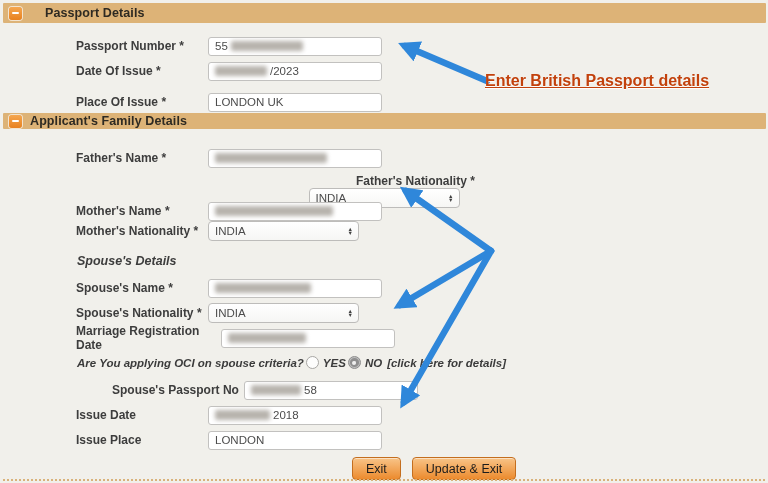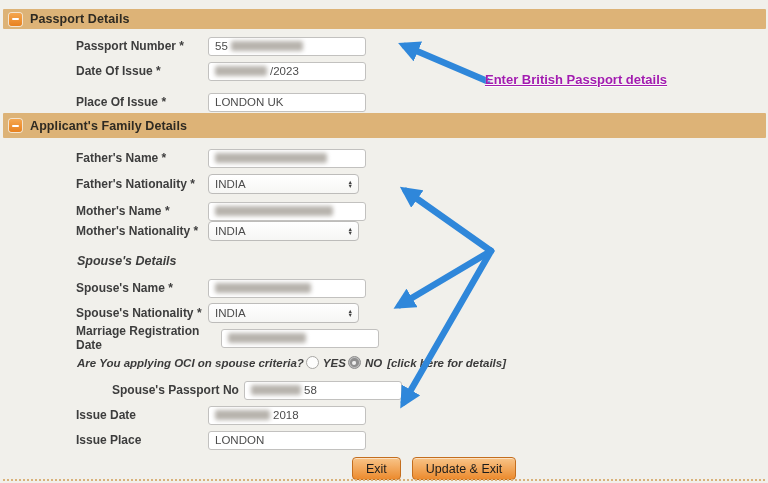--- a/index.html
+++ b/index.html
@@ -17,21 +17,21 @@
     margin-left:6px;width:13px;height:13px;border:none;padding:0;cursor:pointer;
     background:linear-gradient(#f5a750,#e8811f);border-radius:3px;
     box-shadow:0 0 0 1px rgba(255,255,255,.65);
     display:flex;align-items:center;justify-content:center;
   }
   .minus{display:block;width:7px;height:2px;background:#fff;border-radius:1px;}
   .sec-title{margin-left:8px;font-weight:bold;font-size:12.5px;color:#2e2a22;letter-spacing:.1px;}
   .row{position:absolute;left:0;width:768px;height:20px;display:flex;align-items:center;}
   .flabel{margin-left:76px;width:132px;font-weight:bold;font-size:12px;color:#3d3d3d;flex:none;}
   .tbox{
-    width:158px;height:19px;box-sizing:border-box;background:#fff;
+    width:174px;height:19px;box-sizing:border-box;background:#fff;
     border:1px solid #c2c1bf;border-radius:3px;display:flex;align-items:center;
     padding:0 6px;font-size:11.5px;color:#4c4c4c;flex:none;overflow:hidden;
   }
   .selectbox{
     width:151px;height:20px;box-sizing:border-box;background:linear-gradient(#ffffff,#f6f6f4);
     border:1px solid #bdbcba;border-radius:4px;display:flex;align-items:center;
     justify-content:space-between;padding:0 5px 0 6px;font-size:11.5px;color:#4c4c4c;flex:none;cursor:pointer;
   }
   .spinner{display:flex;flex-direction:column;align-items:center;line-height:4.5px;font-size:5.5px;color:#3f3f3f;}
   .mask{display:inline-block;height:10px;border-radius:2px;background:#b7b3ad;filter:blur(2px);margin:0 3px;flex:none;}
@@ -60,28 +60,28 @@
     background:linear-gradient(#f8c488,#ec8b2e);
     border:1px solid #c46e1e;border-radius:4px;
     font-family:"Liberation Sans","DejaVu Sans",sans-serif;
     font-size:12.5px;color:#1c1c1c;
     box-shadow:inset 0 1px 0 rgba(255,255,255,.5);
   }
   .bottom-dotted{position:absolute;left:3px;right:3px;top:479px;border-top:2px dotted #d9b27a;}
   .arrow-layer{position:absolute;left:0;top:0;pointer-events:none;}
   .annotation{
     position:absolute;left:485px;top:72px;
-    color:#a21caf;font-weight:bold;font-size:13px;text-decoration:underline;
+    color:#c2410c;font-weight:bold;font-size:16px;text-decoration:underline;
     text-shadow:0 1px 0 rgba(255,255,255,.9);
   }
 </style>
 </head>
 <body>
 
-<div class="sec" style="top:9px;">
+<div class="sec" style="top:3px;gap:15px;">
   <button class="collapse-btn">
       <span class="minus"></span>
     </button>
   <span class="sec-title">Passport Details</span>
 </div>
 
 <div class="row" style="top:36px;">
   <span class="flabel">Passport Number *</span>
   <div class="tbox">
     <span>55</span>
@@ -97,35 +97,35 @@
   </div>
 </div>
 
 <div class="row" style="top:92px;">
   <span class="flabel">Place Of Issue *</span>
   <div class="tbox">
     <span>LONDON UK</span>
   </div>
 </div>
 
-<div class="sec" style="top:113px;height:25px;">
+<div class="sec" style="top:113px;height:16px;">
   <button class="collapse-btn">
       <span class="minus"></span>
     </button>
   <span class="sec-title">Applicant's Family Details</span>
 </div>
 
 <div class="row" style="top:148px;">
   <span class="flabel">Father's Name *</span>
   <div class="tbox">
     <span class="mask" style="width:112px;margin-left:0;"></span>
   </div>
 </div>
 
-<div class="row" style="top:174px;">
+<div class="row" style="top:174px;flex-direction:column;">
   <span class="flabel">Father's Nationality *</span>
   <div class="selectbox">
     <span>INDIA</span>
     <span class="spinner">
         <span>▲</span>
         <span>▼</span>
       </span>
   </div>
 </div>
 

